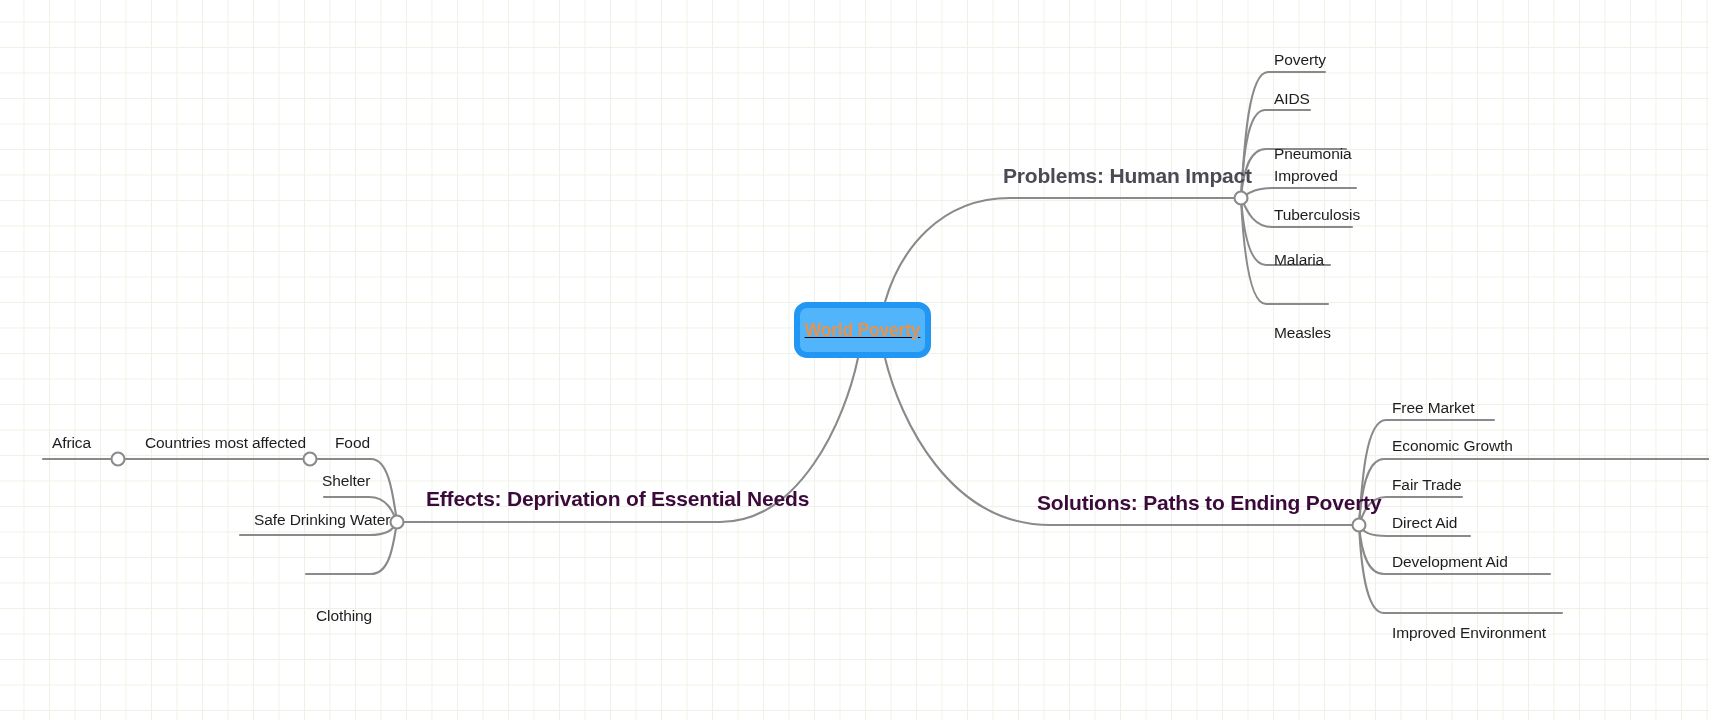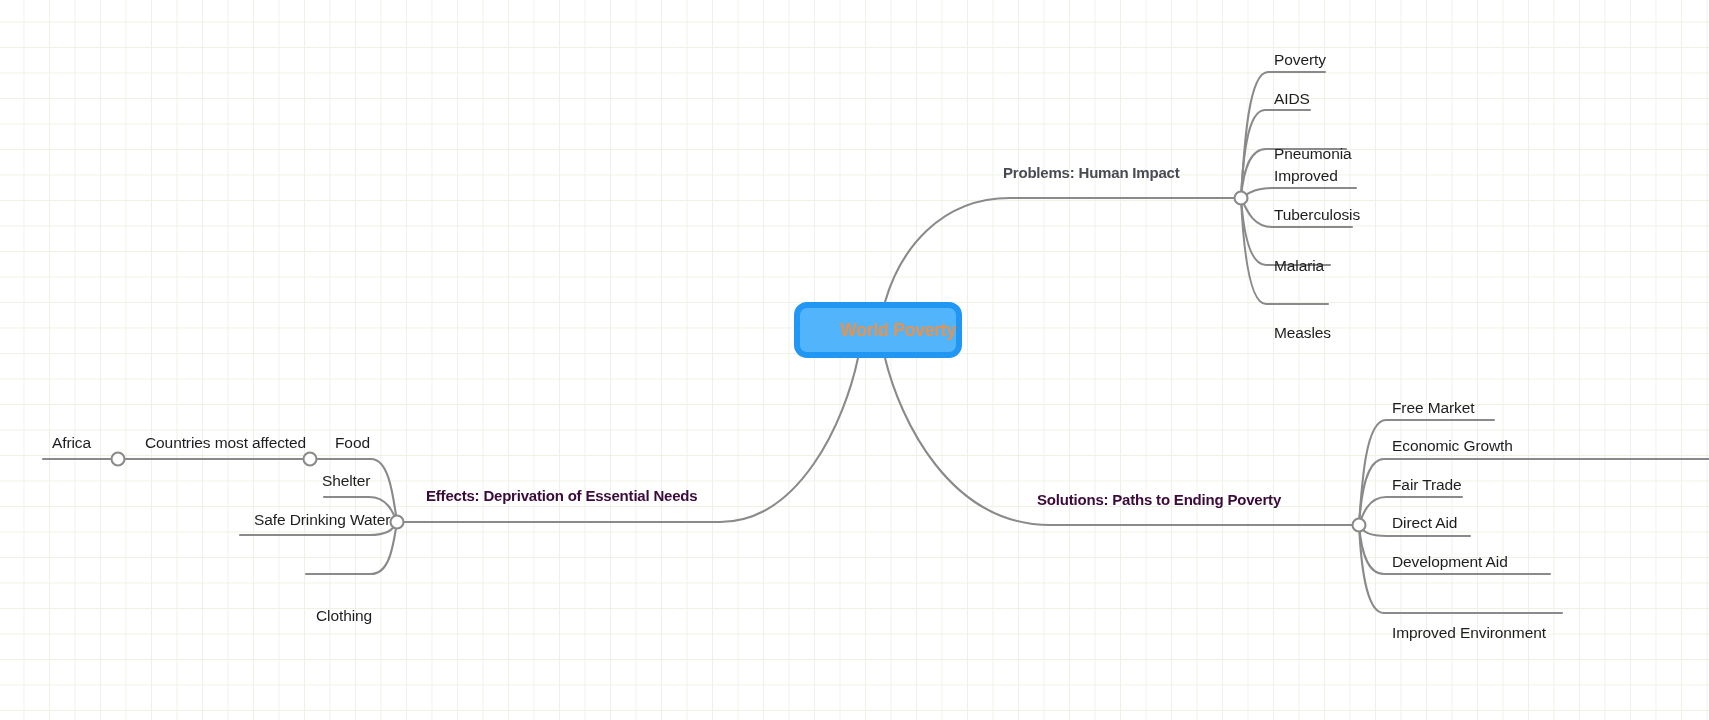--- a/index.html
+++ b/index.html
@@ -32,44 +32,45 @@
     white-space: nowrap;
     color: #1d1d1d;
     font-size: 15.5px;
     font-family: "Liberation Sans", sans-serif;
     line-height: 1;
     letter-spacing: -0.1px;
   }
   .branch-title {
     position: absolute;
     white-space: nowrap;
-    font-size: 15px;
+    font-size: 21px;
     font-weight: bold;
     font-family: "Liberation Sans", sans-serif;
     line-height: 1;
     letter-spacing: -0.2px;
   }
   .branch-title.problems { color: #4a4a55; }
   .branch-title.effects  { color: #3b0a3b; }
   .branch-title.solutions{ color: #3b0a3b; }
 
   #root-node {
     position: absolute;
     left: 794px;
     top: 302px;
-    width: 168px;
+    width: 137px;
     height: 56px;
     box-sizing: border-box;
     background: #52b4fb;
     border: 6px solid #2196f3;
     border-radius: 13px;
     display: flex;
     align-items: center;
-    justify-content: flex-end;
+    justify-content: center;
     z-index: 5;
+    text-decoration: underline;
   }
   #root-node .root-text {
     color: #e8924a;
     font-size: 17.5px;
     font-weight: bold;
     font-family: "Liberation Sans", sans-serif;
     letter-spacing: -0.2px;
   }
 </style>
 </head>
@@ -126,21 +127,21 @@
 
   <div class="branch-title effects" style="left:426px; top:488px;">Effects: Deprivation of Essential Needs</div>
 
   <div class="branch-title solutions" style="left:1037px; top:492px;">Solutions: Paths to Ending Poverty</div>
 
   <div class="node-label" style="left:1274px; top:52px;">Poverty</div>
   <div class="node-label" style="left:1274px; top:91px;">AIDS</div>
   <div class="node-label" style="left:1274px; top:129px;margin-top:17px;">Pneumonia</div>
   <div class="node-label" style="left:1274px; top:168px;">Improved</div>
   <div class="node-label" style="left:1274px; top:207px;">Tuberculosis</div>
-  <div class="node-label" style="left:1274px; top:258px;">Malaria</div>
+  <div class="node-label" style="left:1274px; top:252px;">Malaria</div>
   <div class="node-label" style="left:1274px; top:284px;margin-top:41px;">Measles</div>
 
   <div class="node-label" style="left:1392px; top:400px;">Free Market</div>
   <div class="node-label" style="left:1392px; top:438px;">Economic Growth</div>
   <div class="node-label" style="left:1392px; top:477px;">Fair Trade</div>
   <div class="node-label" style="left:1392px; top:515px;">Direct Aid</div>
   <div class="node-label" style="left:1392px; top:554px;">Development Aid</div>
   <div class="node-label" style="left:1392px; top:593px;margin-top:32px;">Improved Environment</div>
 
   <div class="node-label" style="left:335px; top:435px;">Food</div>

